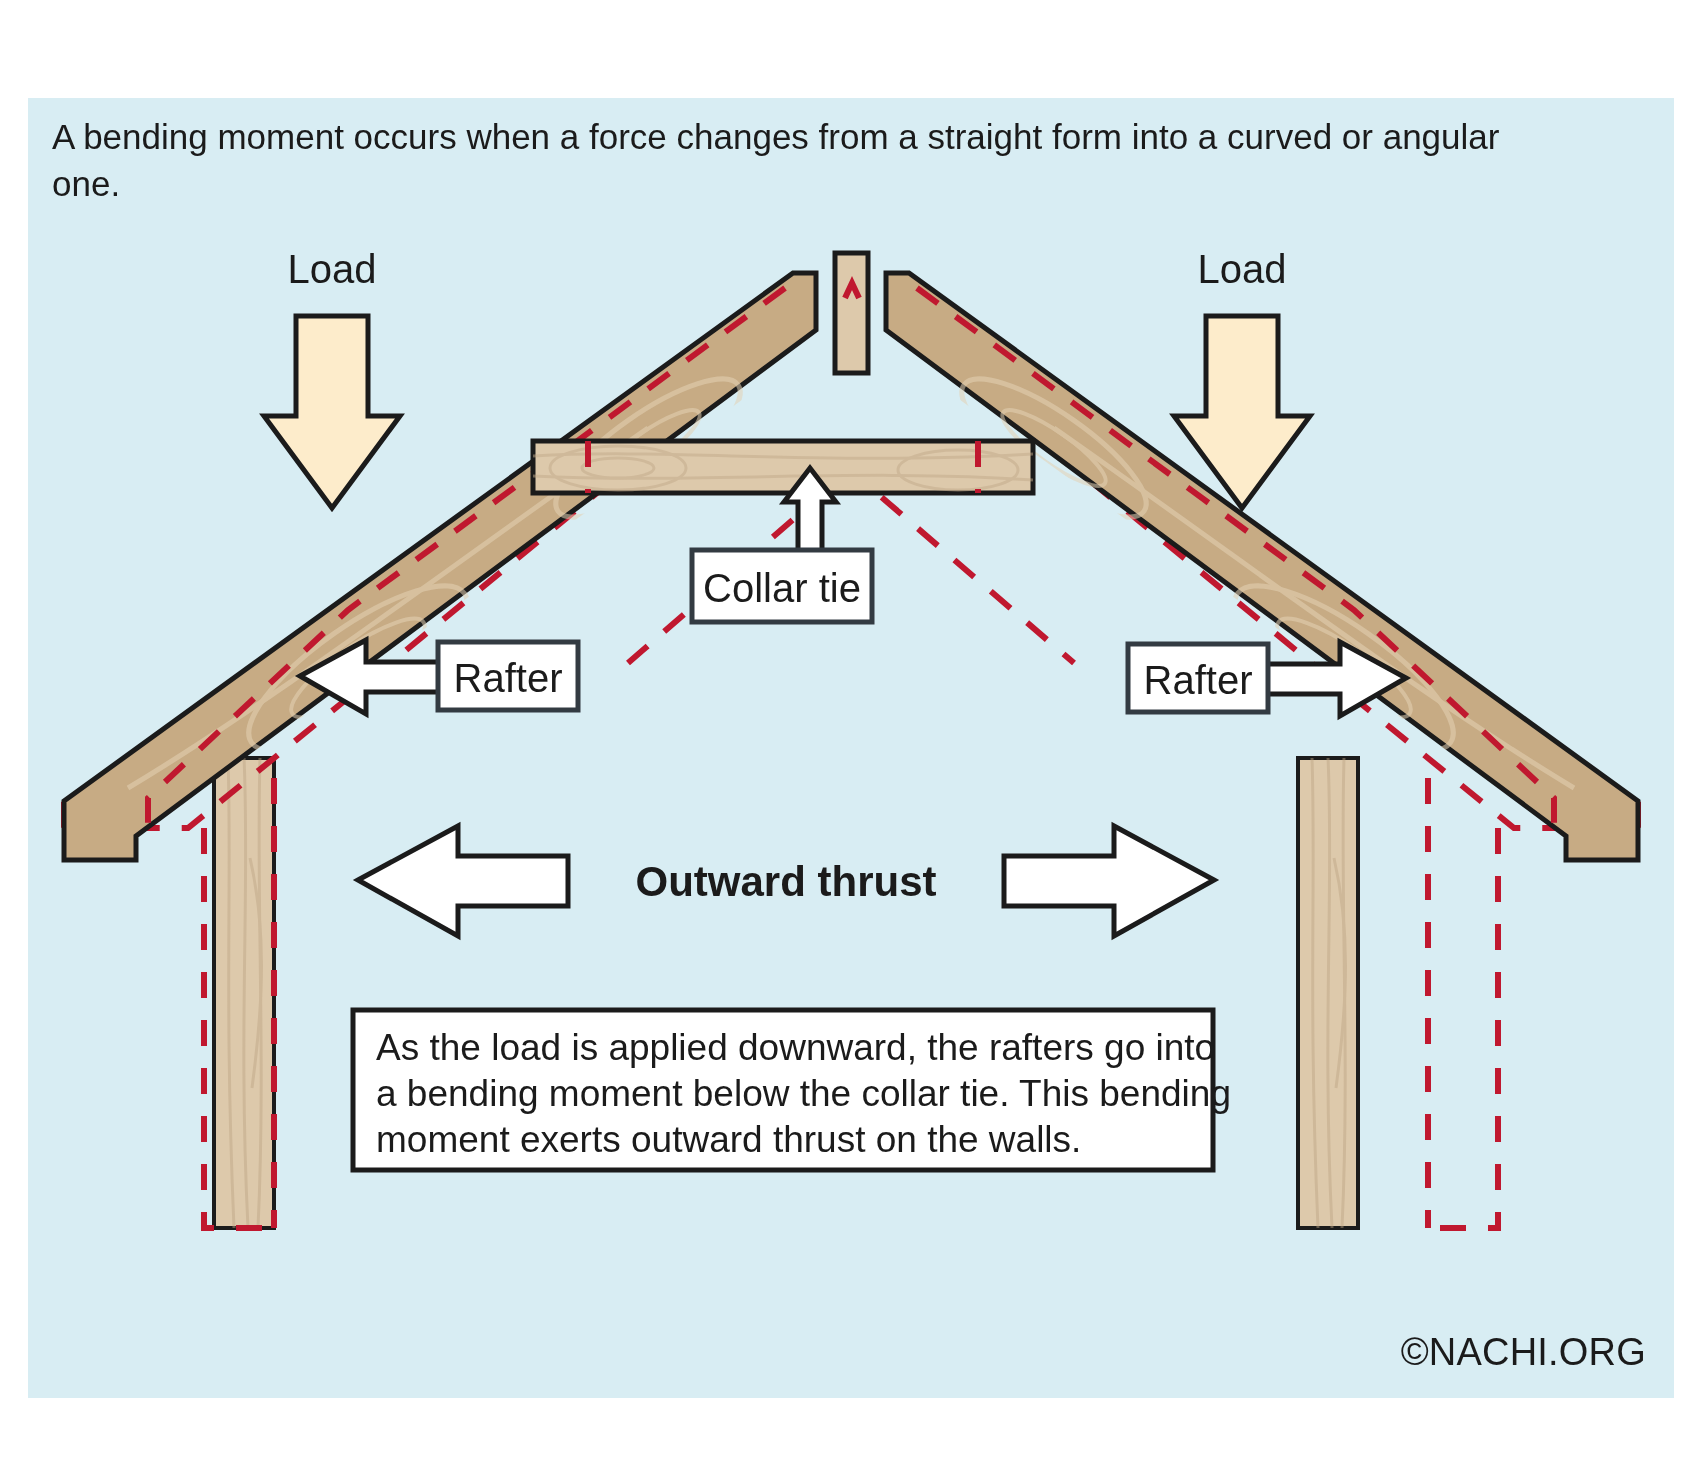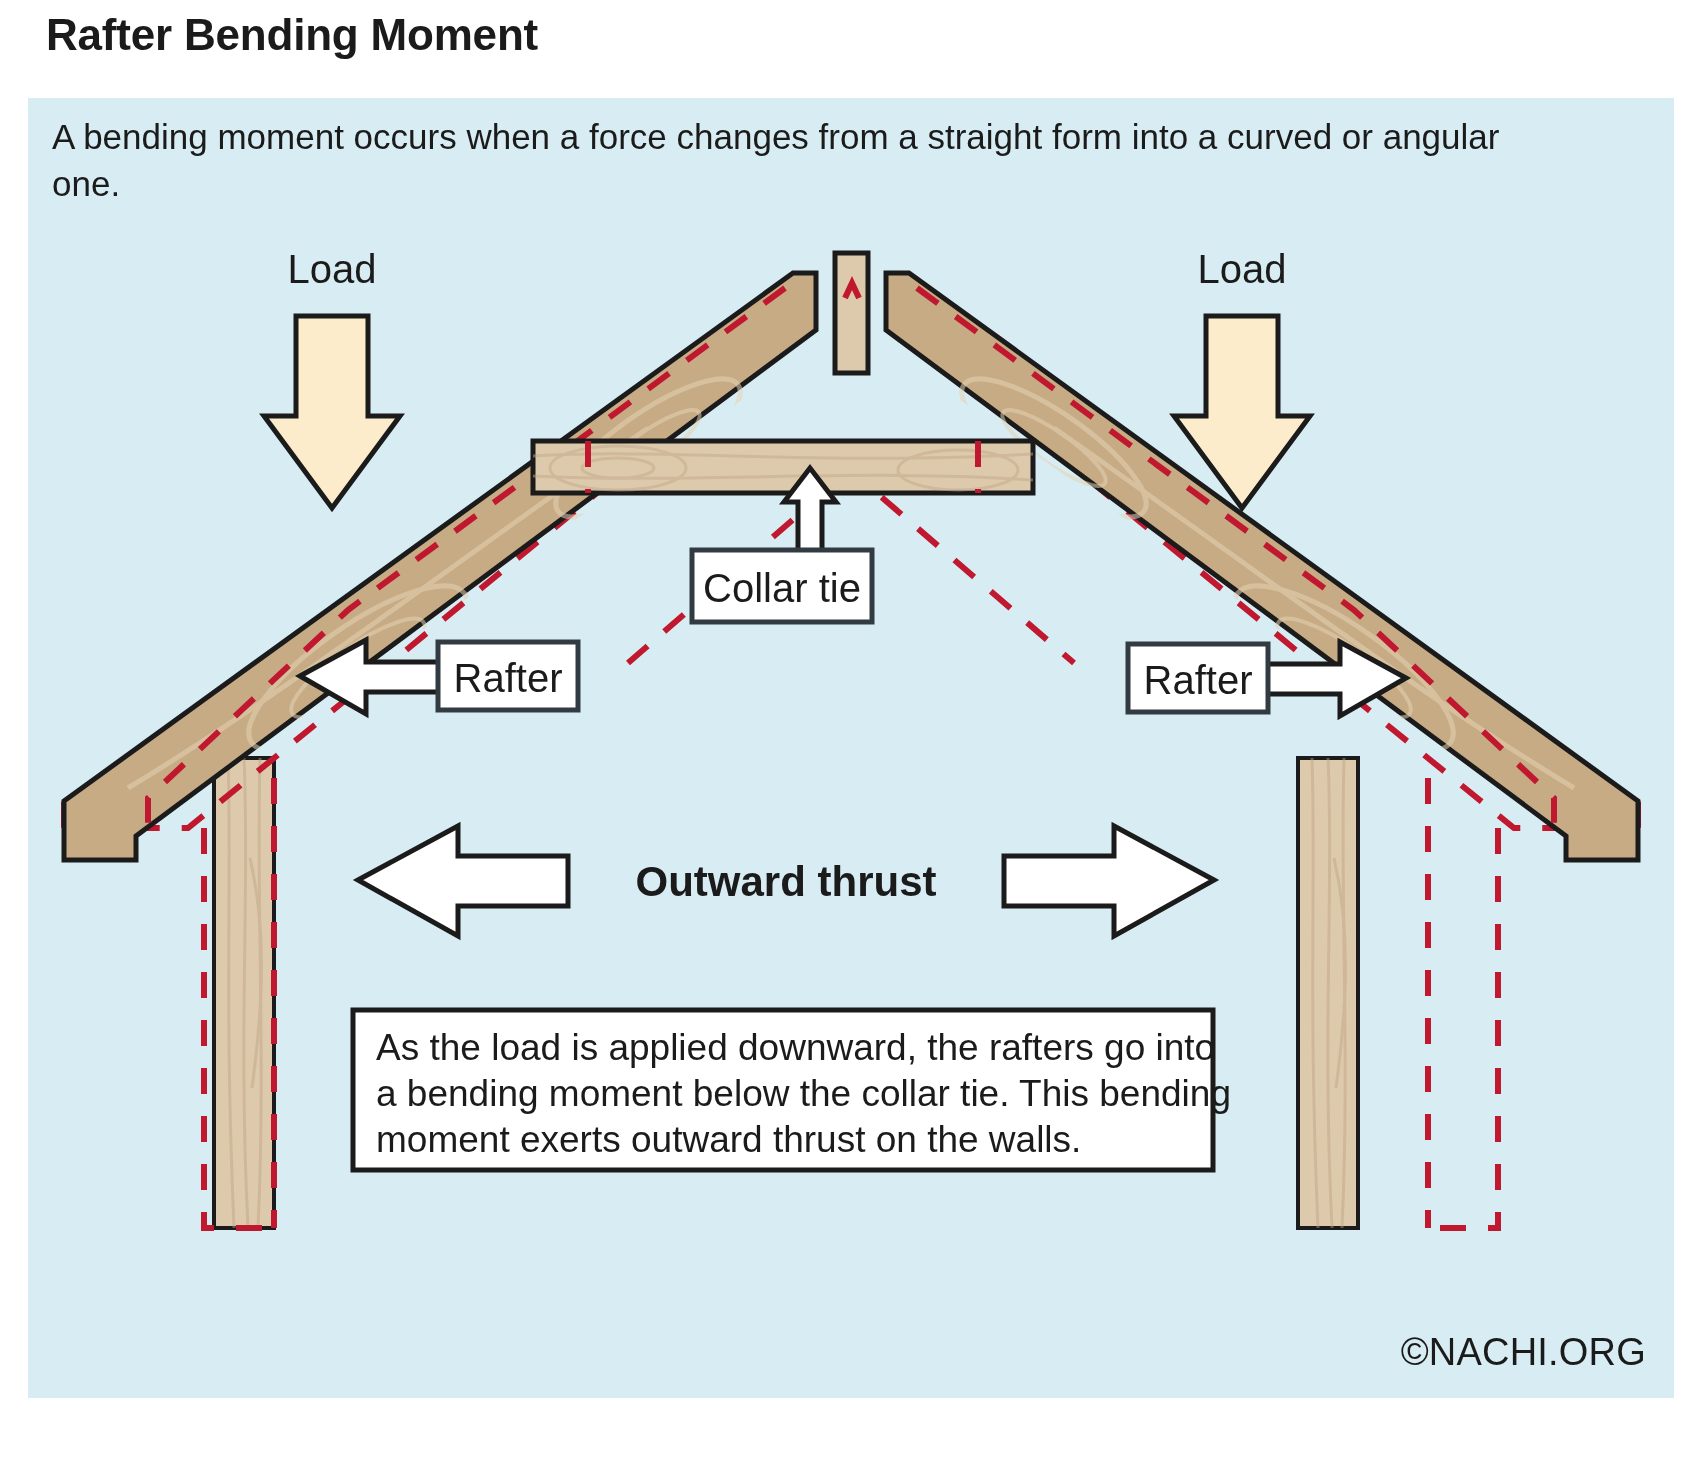--- a/index.html
+++ b/index.html
@@ -65,21 +65,20 @@
   }
   .svg-text {
     font-family: "Liberation Sans", sans-serif;
   }
 </style>
 </head>
 <body>
 
 <div id="page">
 
-  <div id="title">Rafter Bending Moment</div>
 
   <div id="panel">
 
     <div id="intro">A bending moment occurs when a force changes from a straight form into a curved or angular one.</div>
 
     <svg class="fig" width="1646" height="1300" viewBox="0 0 1646 1300">
 
       <defs>
         <clipPath id="clipLeftRafter">
           <polygon points="36,695 748,185 786,185 786,250 120,730 120,755 36,755"></polygon>

